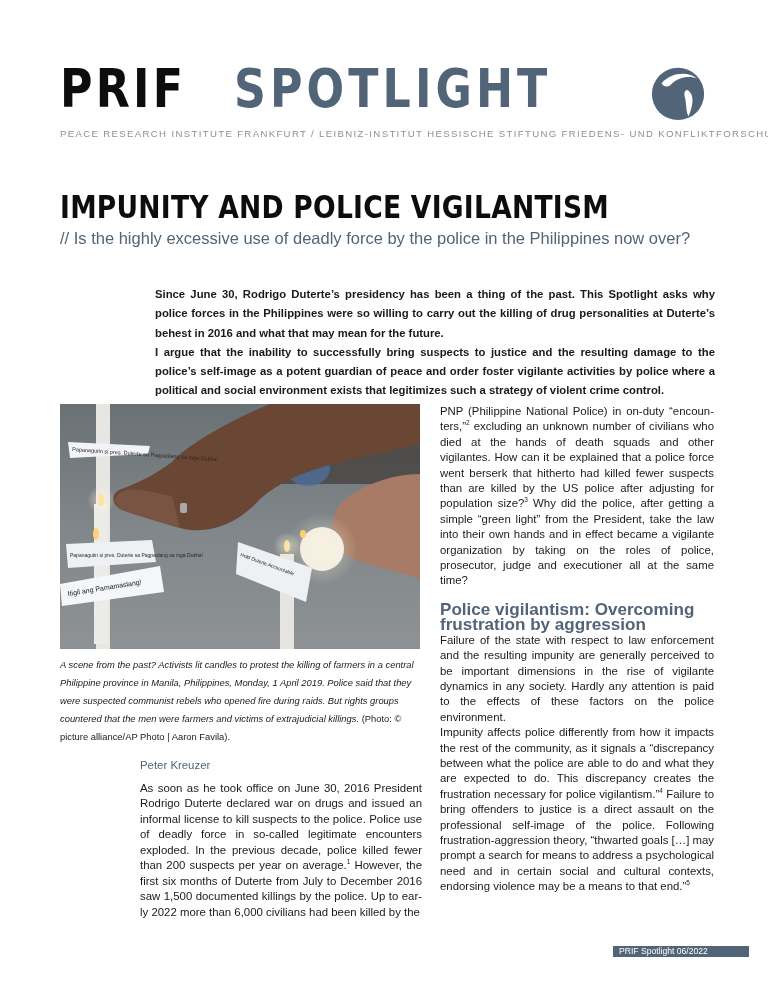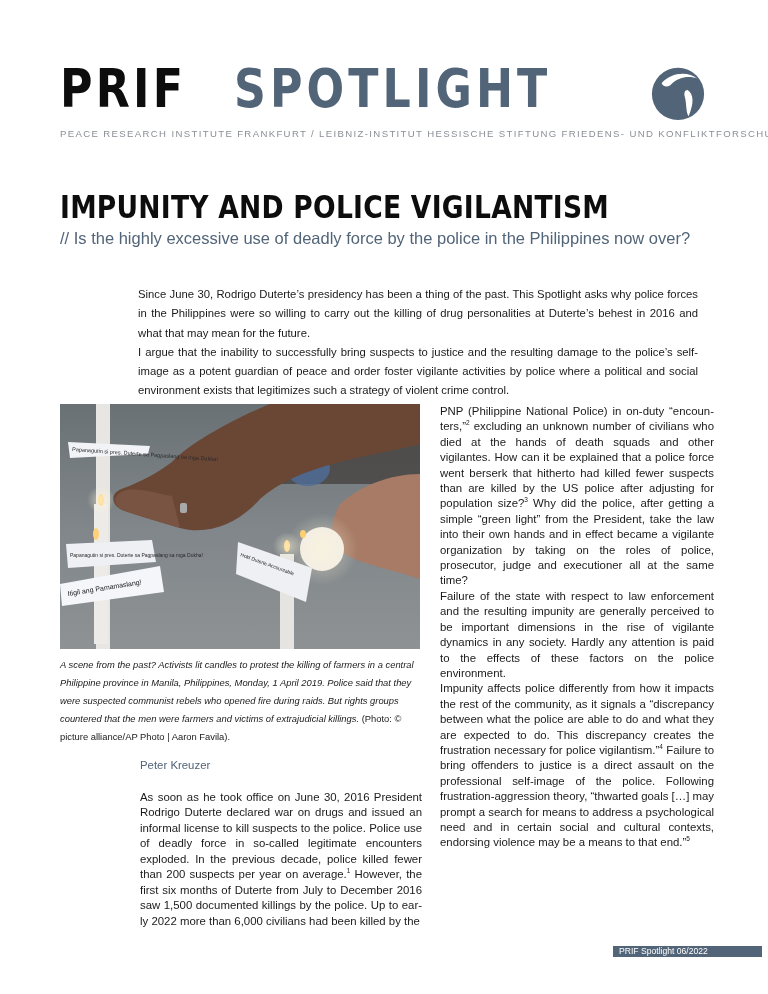--- a/index.html
+++ b/index.html
@@ -29,54 +29,54 @@
     position: absolute; left: 60px; top: 188px; white-space: nowrap;
     font-family: "DejaVu Sans", sans-serif; font-weight: bold; font-size: 32px; color: #0d0d0d;
     transform: scaleX(0.83); transform-origin: left center; letter-spacing: 0.3px;
   }
   .subtitle {
     position: absolute; left: 60px; top: 229px; font-size: 16.5px; color: #526478; white-space: nowrap; text-align: right;
   }
 
   
   .abstract {
-    position: absolute; left: 138px; top: 285px; width: 560px;
-    font-size: 11.3px; font-weight: normal; line-height: 19.3px; color: #1a1a1a; text-align: justify;
+    position: absolute; left: 155px; top: 285px; width: 560px;
+    font-size: 11.3px; font-weight: bold; line-height: 19.3px; color: #1a1a1a; text-align: justify;
   }
   .abstract p { margin: 0; }
 
   
   .photo {
     position: absolute; left: 60px; top: 404px; width: 360px; height: 245px; overflow: hidden;
     background: linear-gradient(180deg, #6d7478 0%, #7b8184 45%, #8b8f90 100%);
   }
   .photo svg { display: block; }
   .caption {
     position: absolute; left: 60px; top: 656px; width: 365px;
     font-size: 9.4px; font-style: italic; line-height: 18px; color: #1a1a1a;
   }
   .caption .credit { font-style: normal; }
 
   
   .col-left {
     position: absolute; left: 140px; top: 758px; width: 282px;
     font-size: 11.4px; line-height: 15.5px; color: #1a1a1a; text-align: justify; hyphens: manual;
   }
-  .author { color: #526478; font-size: 11.4px; margin-bottom: 16px; }
+  .author { color: #526478; font-size: 11.4px; margin-bottom: 7px; }
   .col-right {
     position: absolute; left: 440px; top: 404px; width: 274px;
     font-size: 11.4px; line-height: 15.4px; color: #1a1a1a; text-align: justify;
   }
   .col-right p, .col-left p { margin: 0; }
   .section-head { color: #526478; font-weight: bold; margin-top: 13px; text-align: left; }
   sup { font-size: 6.5px; line-height: 0; vertical-align: super; }
 
   
   .footer-badge {
-    position: absolute; left: 613px; top: 946px; width: 149px; height: 11px;
+    position: absolute; left: 613px; top: 946px; width: 136px; height: 11px;
     background: #526478; color: #ffffff; font-size: 8.6px; line-height: 11px; padding-left: 6px; white-space: nowrap;
   }
 </style>
 </head>
 <body>
 
 <header class="masthead">
   <div class="brand-row">
     <span class="brand-prif">PRIF</span>
       <span class="brand-spot">SPOTLIGHT</span>
@@ -158,17 +158,18 @@
   <span class="credit">(Photo: © picture alliance/AP Photo | Aaron Favila).</span>
 </figcaption>
 
 <section class="col-left">
   <div class="author">Peter Kreuzer</div>
   <p><span>As soon as he took office on June 30, 2016 President Rodrigo Duterte declared war on drugs and issued an informal license to kill suspects to the police. Police use of deadly force in so-called legitimate encounters exploded. In the previous decade, police killed fewer than 200 suspects per year on average.</span><sup>1</sup><span> However, the first six months of Duterte from July to December 2016 saw 1,500 documented killings by the police. Up to ear­ly 2022 more than 6,000 civilians had been killed by the</span></p>
 </section>
 
 <section class="col-right">
   <p><span>PNP (Philippine National Police) in on-duty “encoun­ters,”</span><sup>2</sup><span> excluding an unknown number of civilians who died at the hands of death squads and other vigilantes. How can it be explained that a police force went berserk that hitherto had killed fewer suspects than are killed by the US police after adjusting for population size?</span><sup>3</sup><span> Why did the police, after getting a simple “green light” from the President, take the law into their own hands and in effect became a vigilante organization by taking on the roles of police, prosecutor, judge and executioner all at the same time?</span></p>
+  <h2 class="section-head">Police vigilantism: Overcoming frustration by aggression</h2>
   <p>Failure of the state with respect to law enforcement and the resulting impunity are generally perceived to be important dimensions in the rise of vigilante dynamics in any society. Hardly any attention is paid to the effects of these factors on the police environment.</p>
   <p><span>Impunity affects police differently from how it impacts the rest of the community, as it signals a “discrepan­cy between what the police are able to do and what they are expected to do. This discrepancy creates the frustration necessary for police vigilantism.”</span><sup>4</sup><span> Failure to bring offenders to justice is a direct assault on the professional self-image of the police. Following frustra­tion-aggression theory, “thwarted goals […] may prompt a search for means to address a psychological need and in certain social and cultural contexts, endorsing violence may be a means to that end.”</span><sup>5</sup></p>
 </section>
 
 <div class="footer-badge">PRIF Spotlight 06/2022</div>
 
 </body></html>

